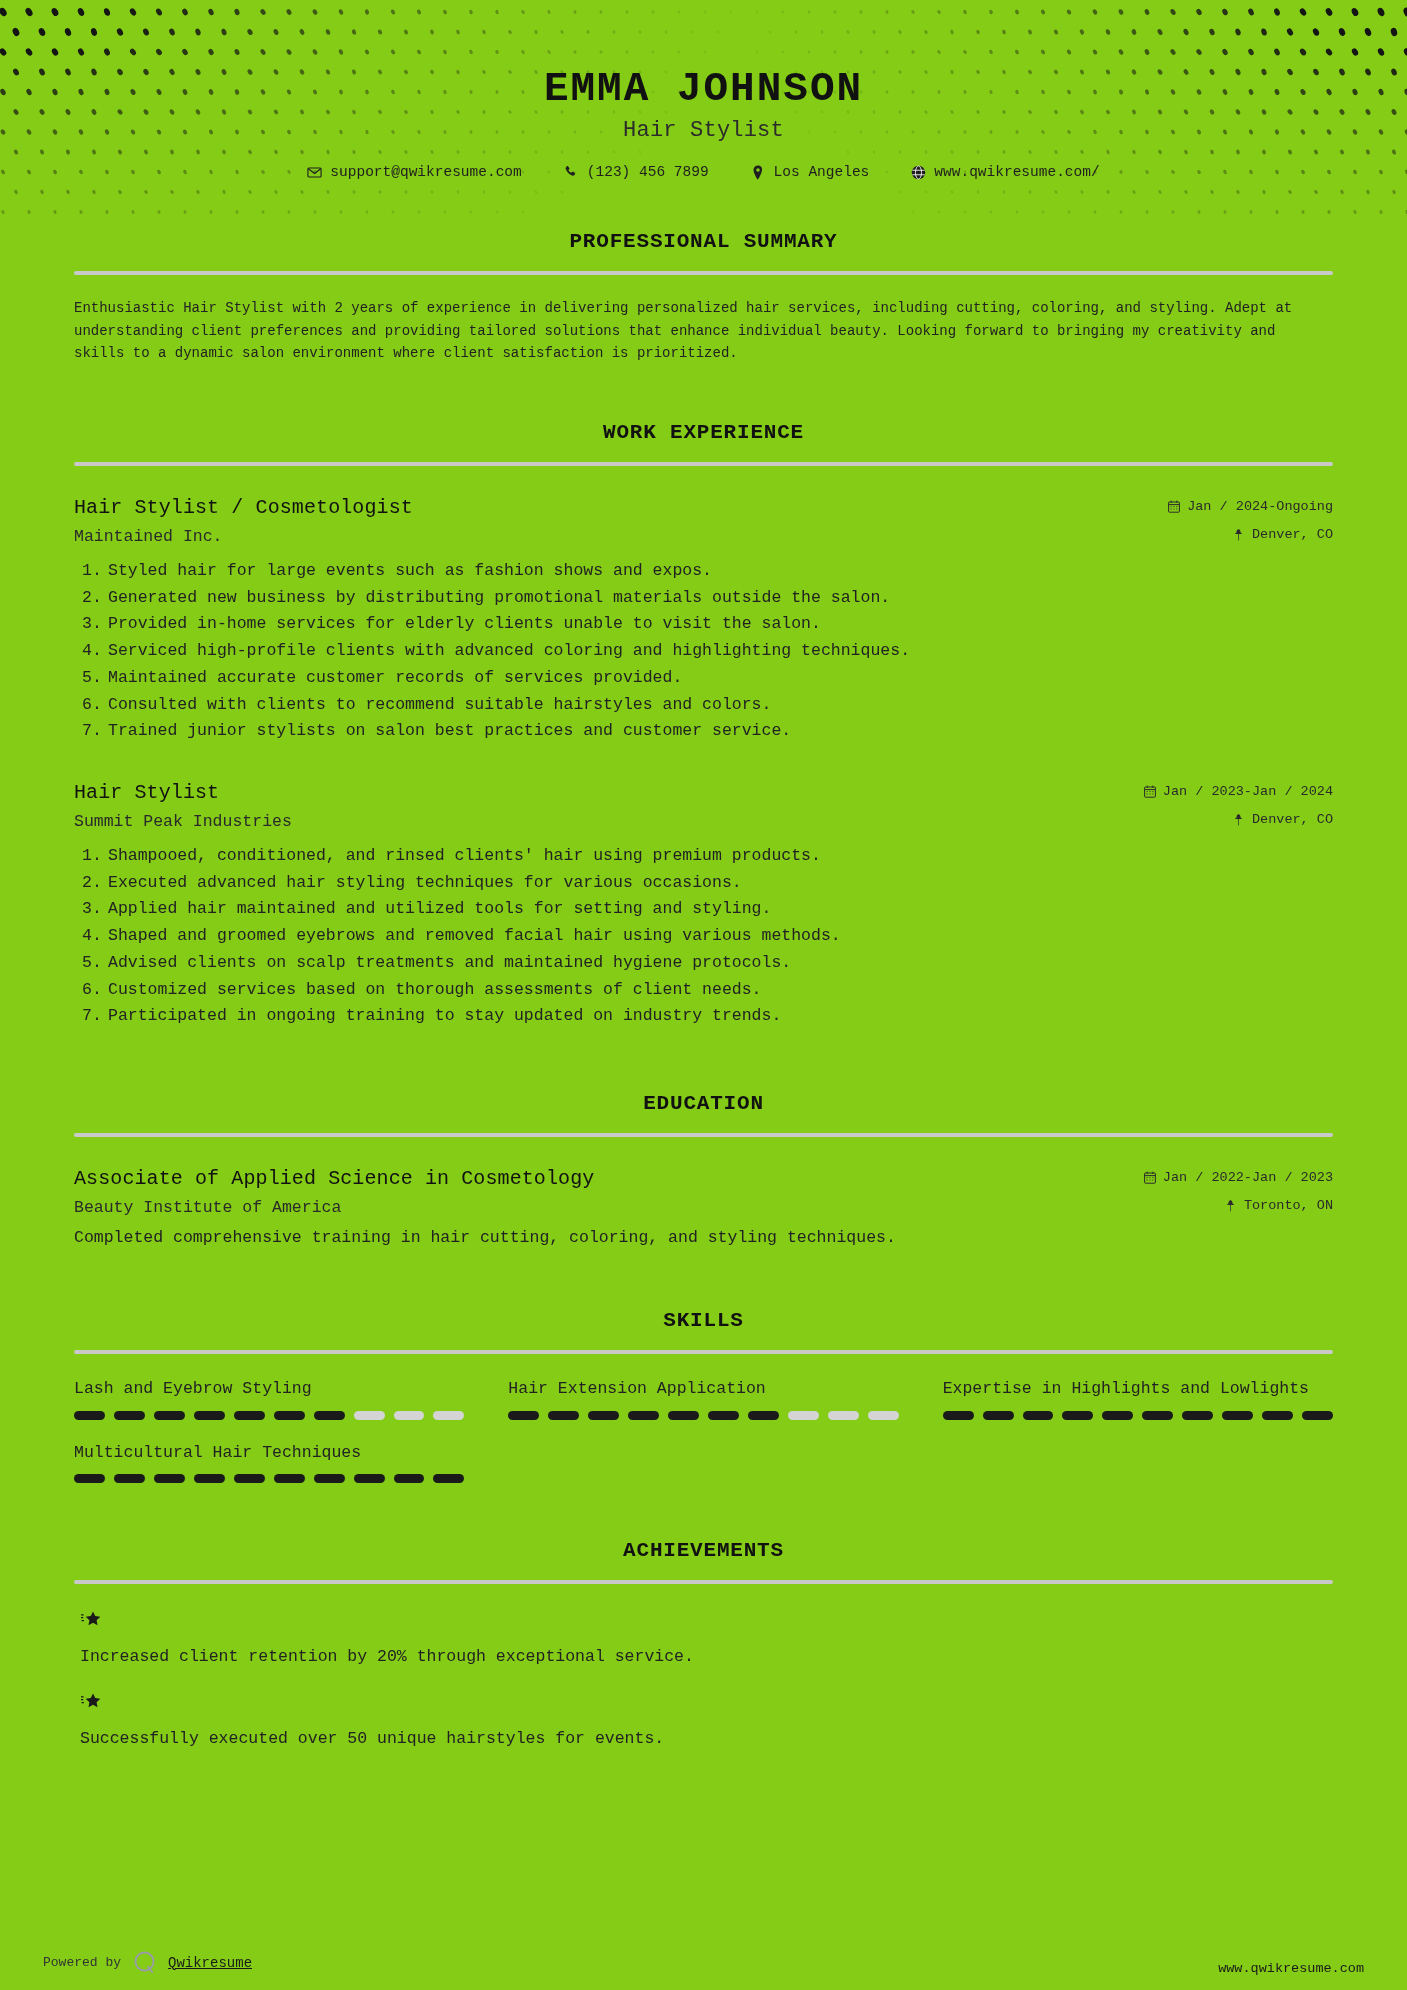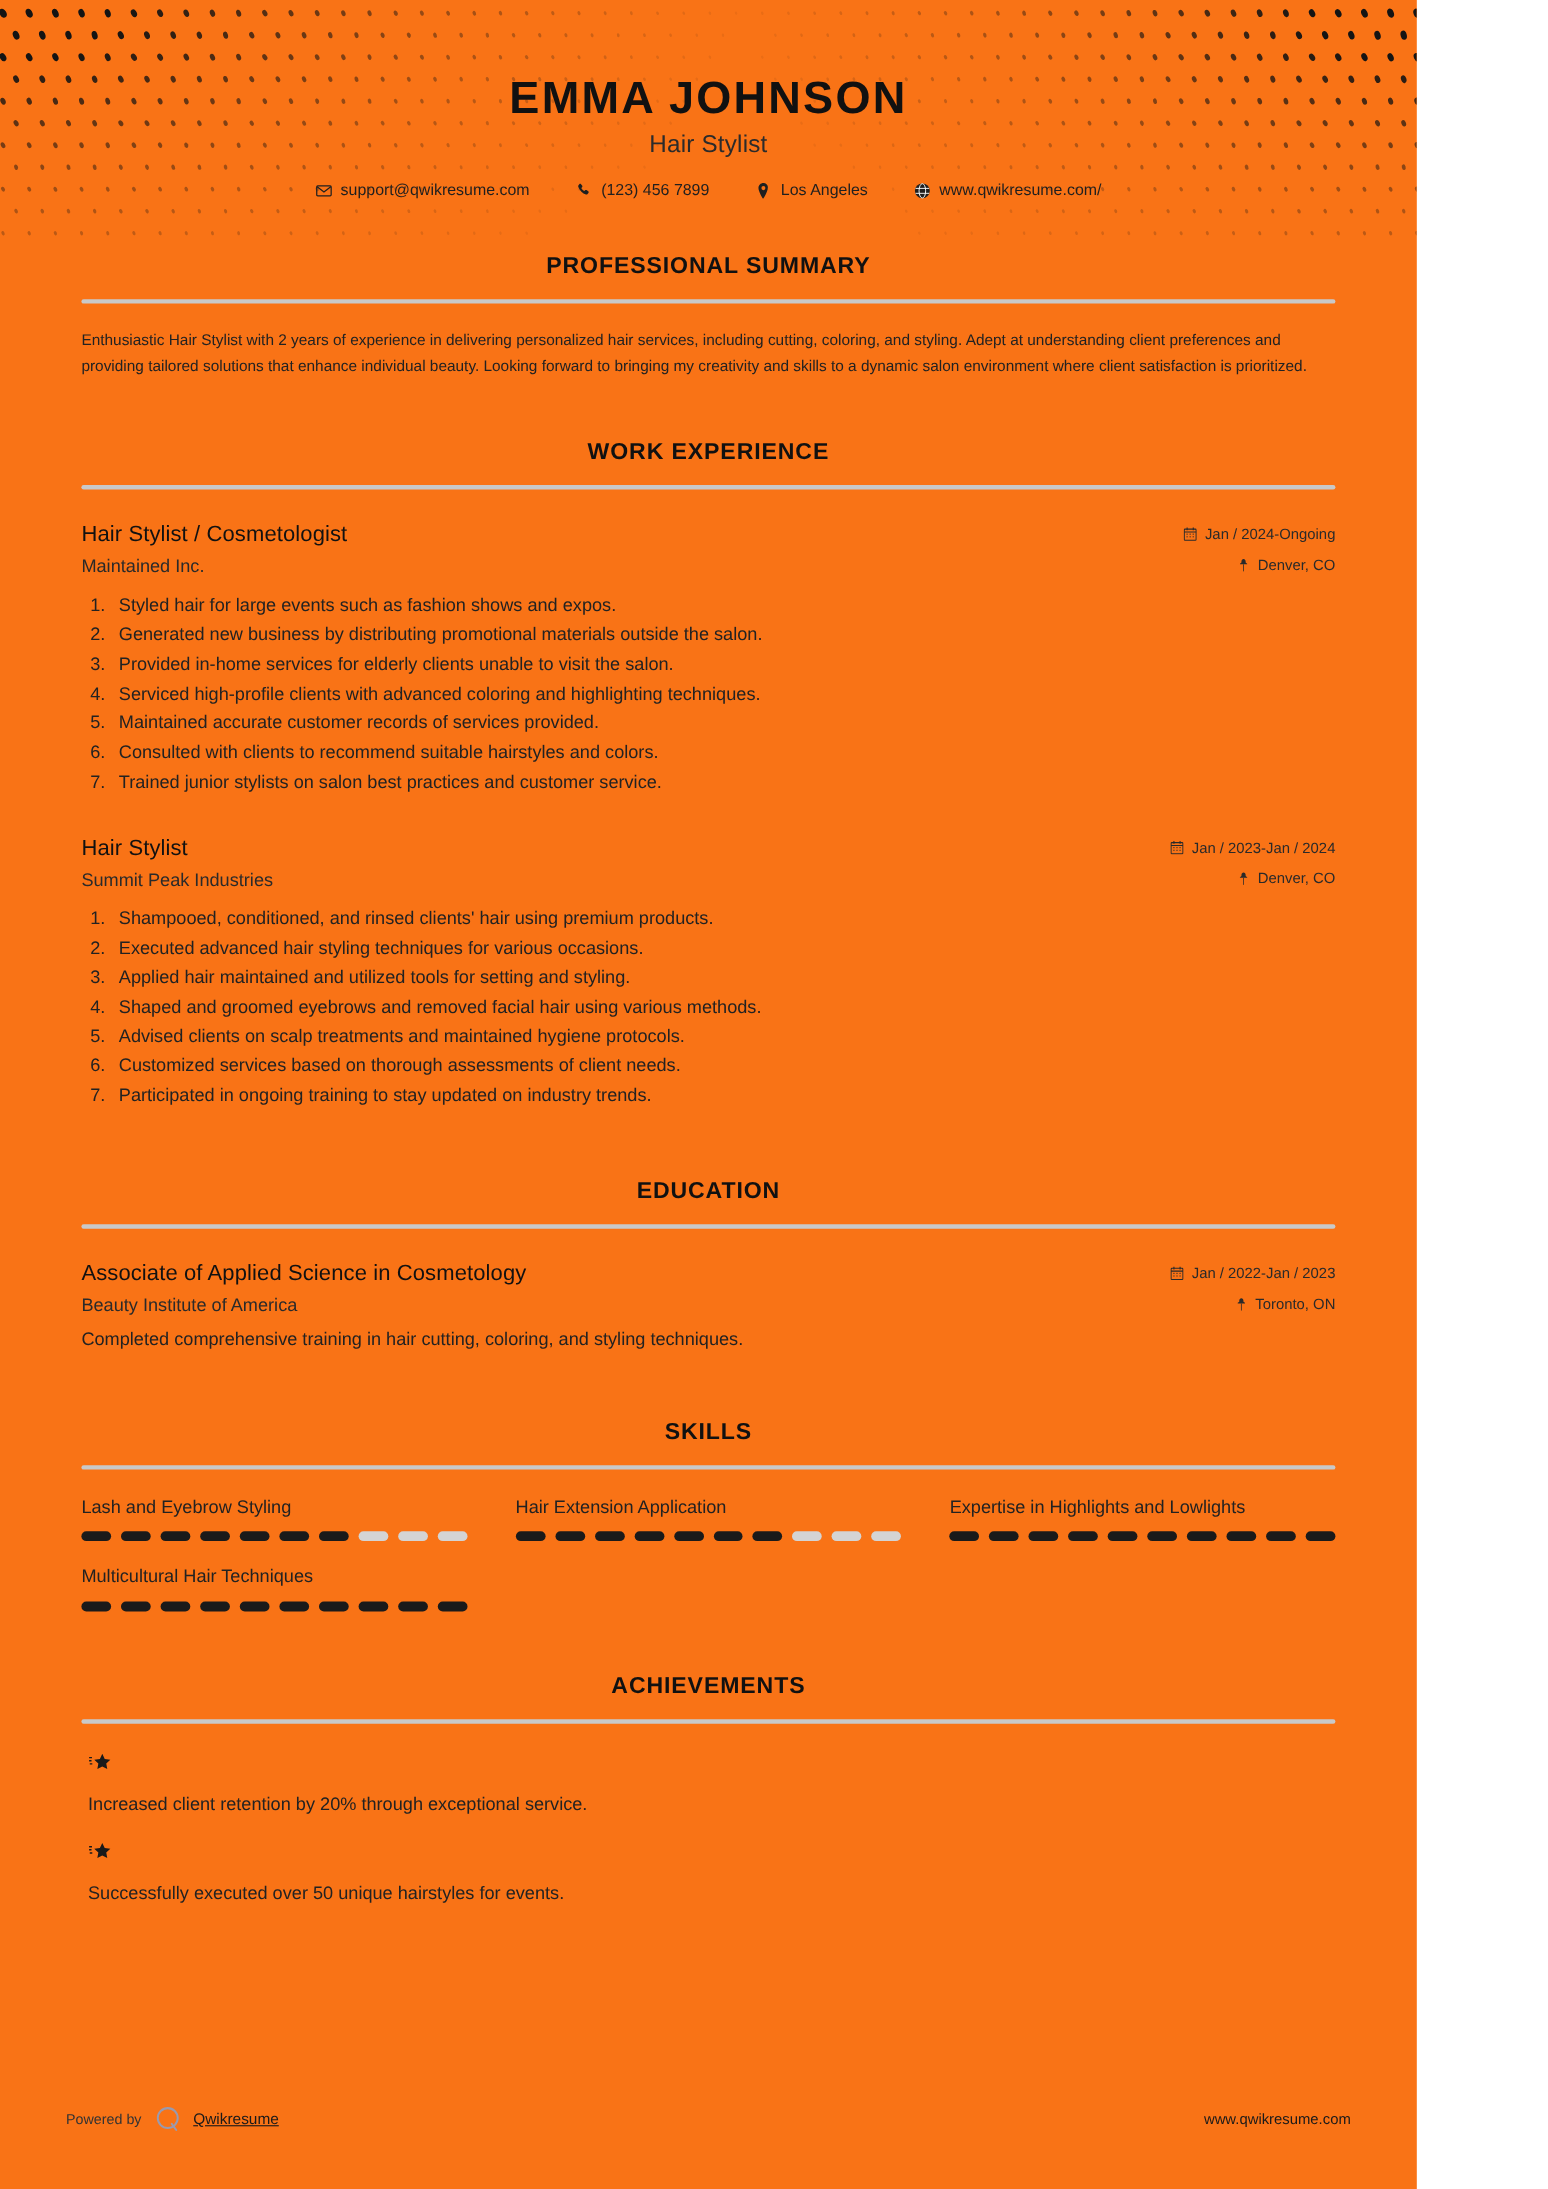--- a/index.html
+++ b/index.html
@@ -10,24 +10,25 @@
   }
 
   body {
     font-family: "Liberation Sans", sans-serif;
     color: #1d1d1d;
     -webkit-font-smoothing: antialiased;
   }
 
   .page {
     position: relative;
-    width: 1288px;
+    width: 1407px;
     min-height: 1990px;
-    background: #f97316;
+    background: #84cc16;
     overflow: hidden;
+    font-family: Liberation Mono, monospace;
   }
 
   
   .header {
     position: relative;
     height: 228px;
     overflow: hidden;
   }
 
   .dots-layer {
@@ -254,25 +255,25 @@
     font-size: 16.5px;
     line-height: 1.5;
     color: #222;
   }
 
   
   .footer {
     position: absolute;
     left: 0;
     right: 0;
-    bottom: 4px;
+    bottom: 14px;
     height: 120px;
-    padding: 0 60px;
+    padding: 0 43px;
     display: flex;
-    align-items: center;
+    align-items: flex-end;
     justify-content: space-between;
   }
 
   .powered {
     display: flex;
     align-items: center;
     gap: 10px;
     font-size: 13px;
     color: #333;
   }

